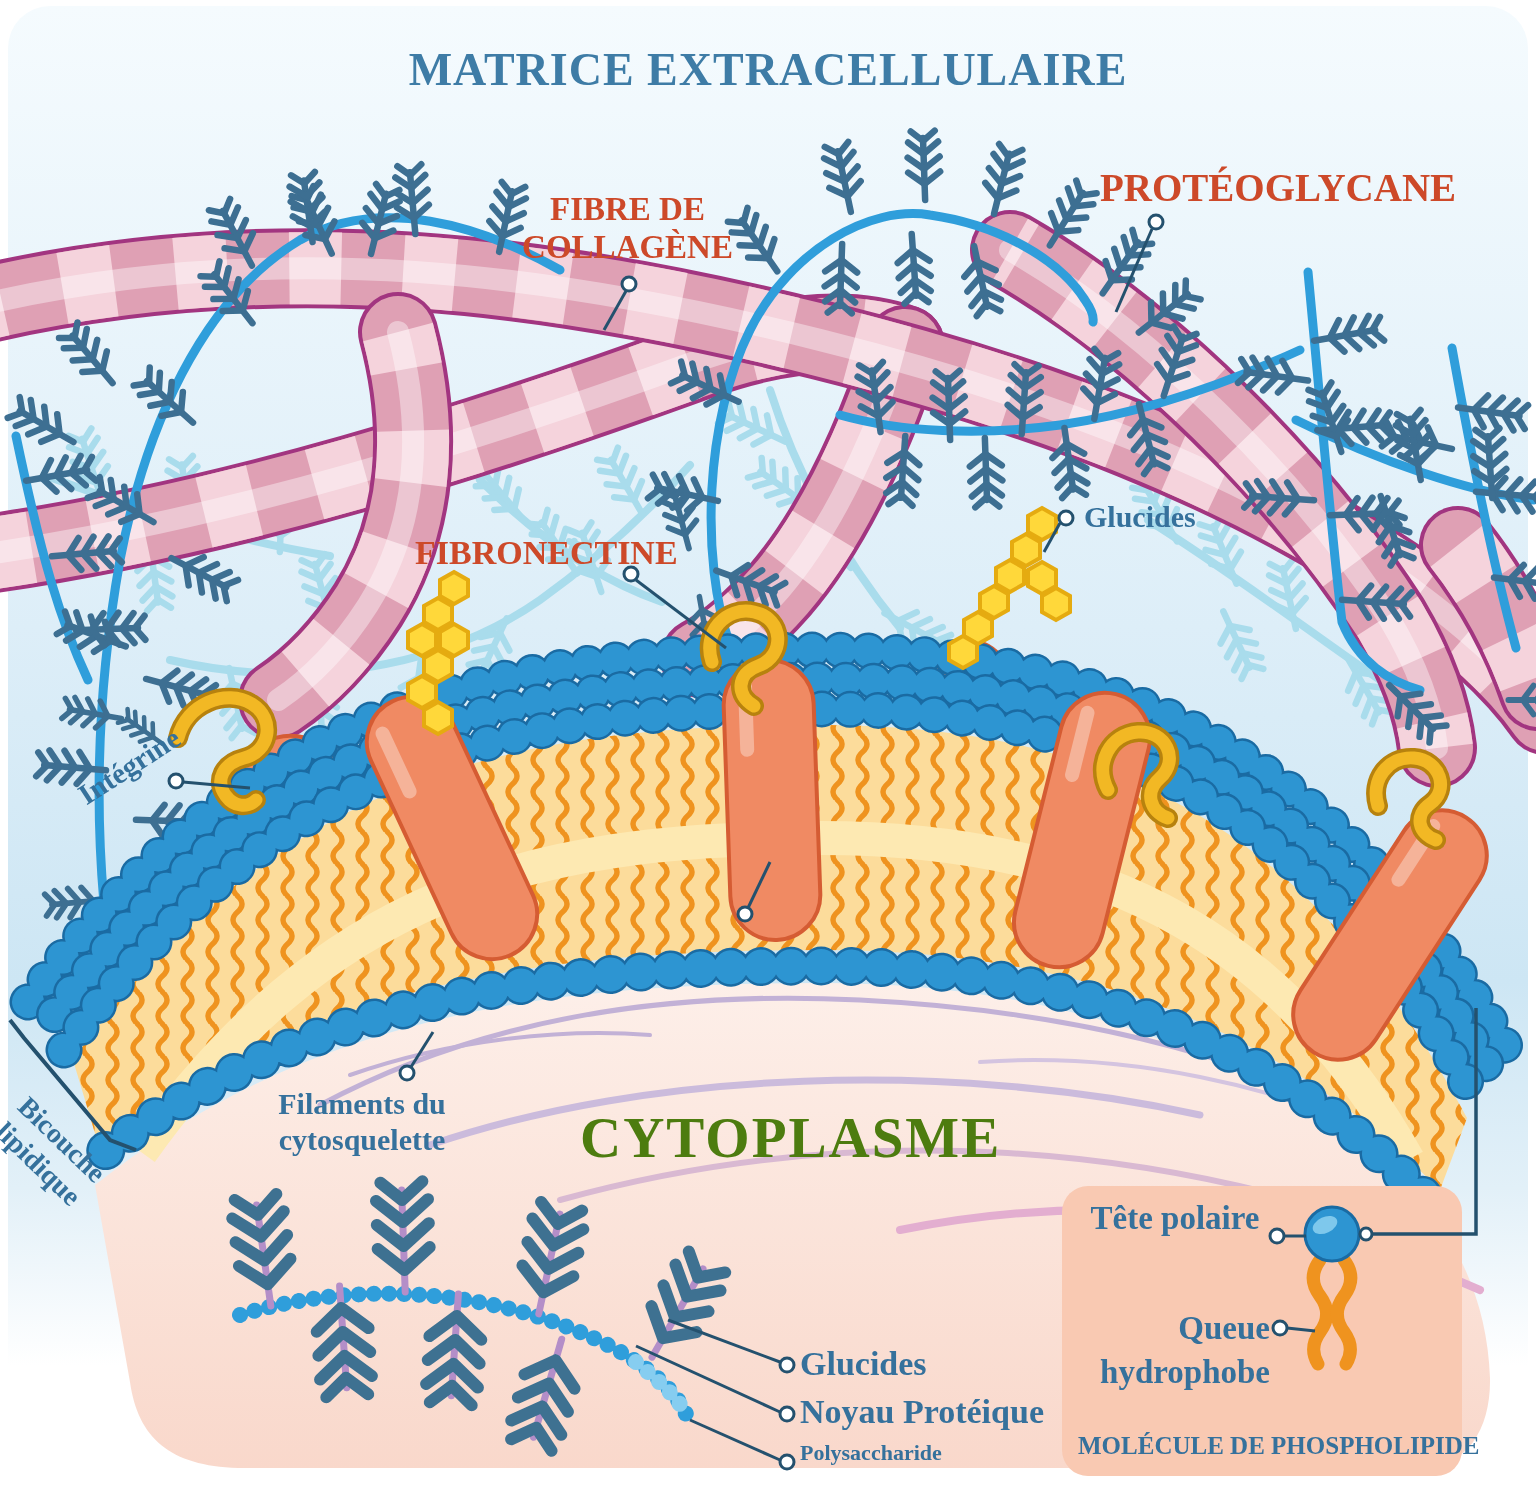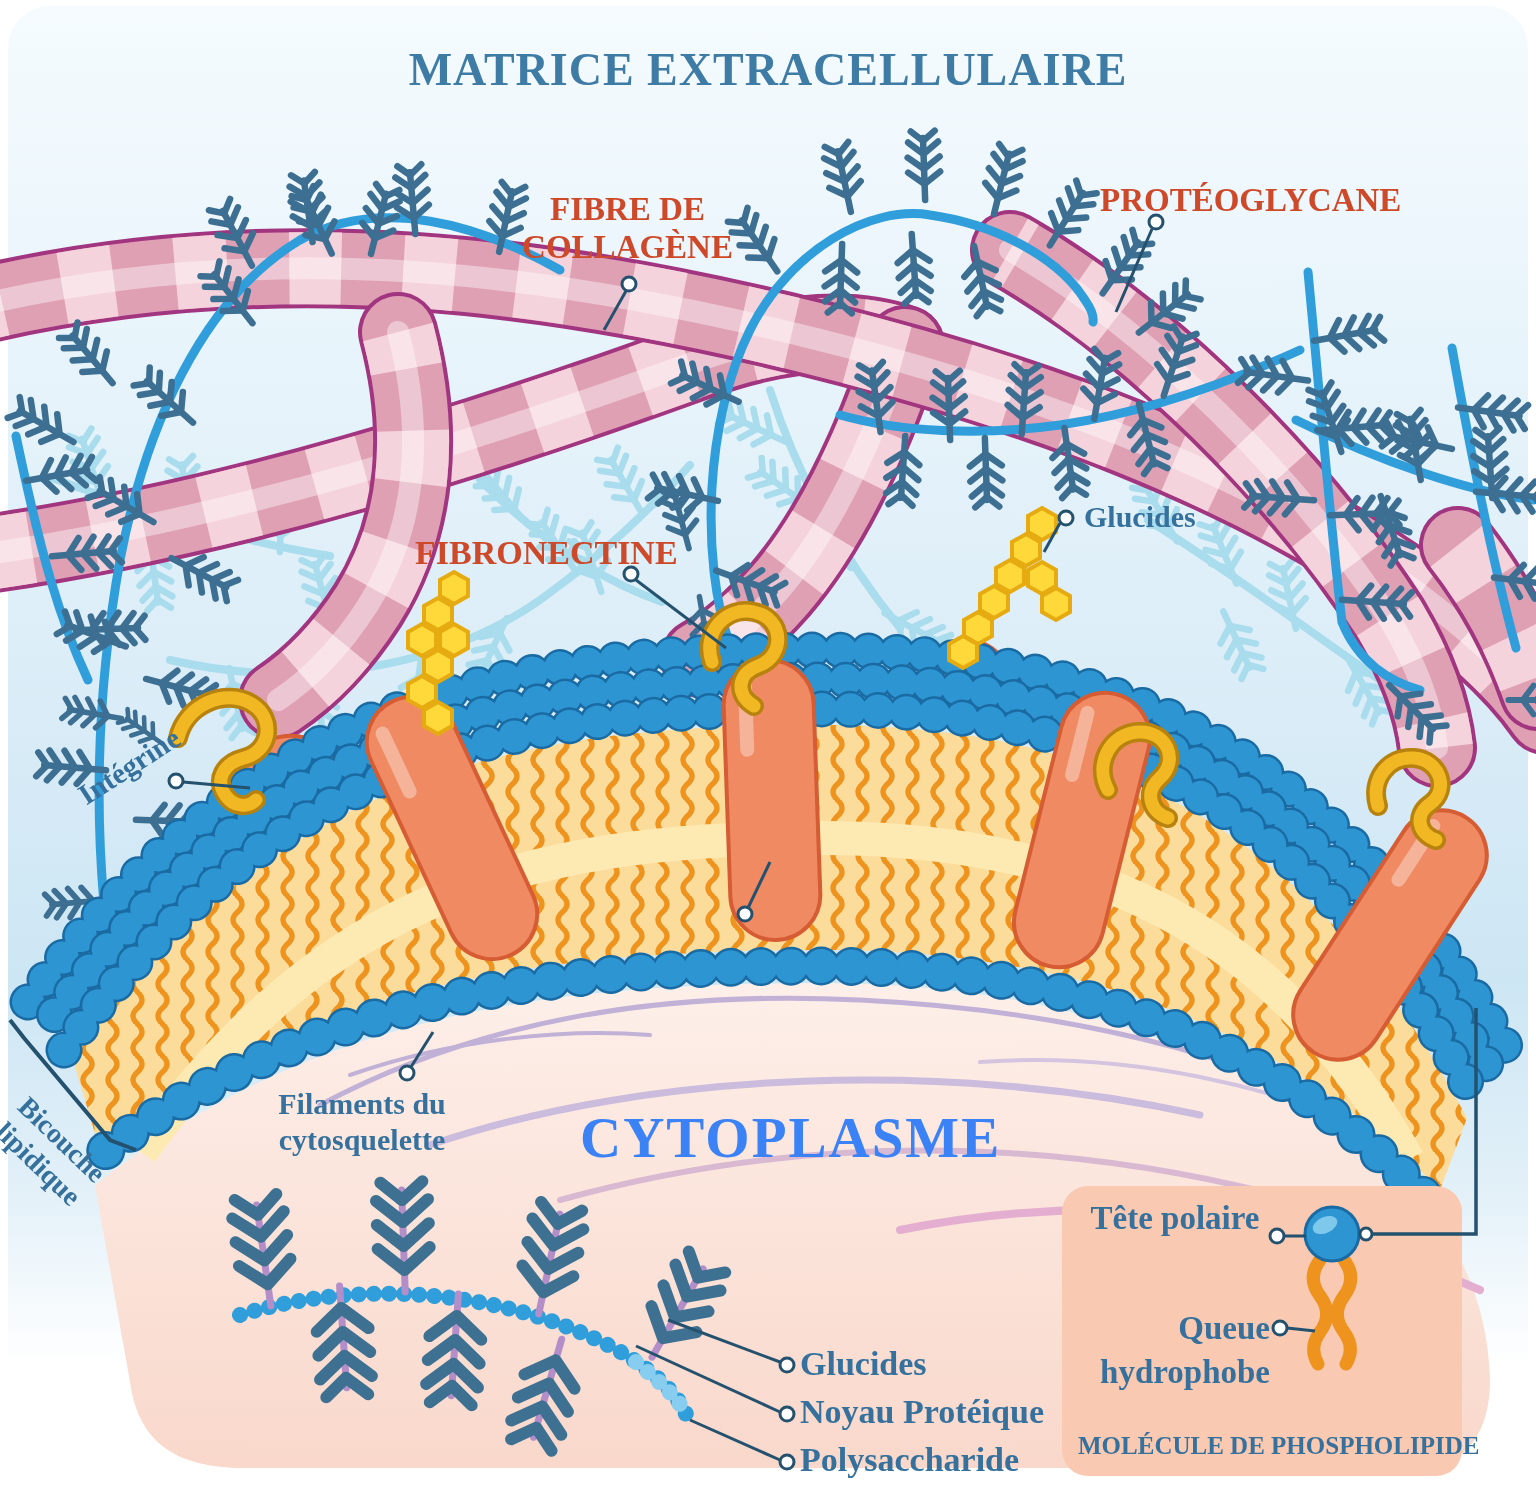--- a/index.html
+++ b/index.html
@@ -3,34 +3,34 @@
 <meta charset="utf-8">
 <style>
   html,body{margin:0;padding:0;background:#fff;}
   .stage{position:relative;width:1536px;height:1493px;background:#fff;overflow:hidden;
          font-family:Liberation Serif, serif;}
   .stage svg{position:absolute;left:0;top:0;}
   .label{position:absolute;font-weight:bold;color:#35719c;line-height:1.12;}
   .lbl-title{left:0;right:0;top:44px;text-align:center;font-size:46px;color:#3e7ca6;letter-spacing:1px;}
   .lbl-red{color:#cd4929;}
   .lbl-collagen{left:500px;top:190px;width:255px;text-align:center;font-size:33px;line-height:38px;}
-  .lbl-proteo{left:1100px;top:182px;font-size:33px;white-space:nowrap;}
+  .lbl-proteo{left:1100px;top:166px;font-size:39px;white-space:nowrap;}
   .lbl-fibro{left:415px;top:534px;font-size:34px;white-space:nowrap;}
   .lbl-glucides-top{left:1084px;top:500px;font-size:30px;white-space:nowrap;}
   .lbl-integrine{left:72px;top:750px;font-size:29px;transform:rotate(-33deg);white-space:nowrap;}
   .lbl-bicouche{left:16px;top:1072px;width:160px;text-align:center;font-size:28px;line-height:34px;
                 transform:rotate(44deg);transform-origin:top left;}
   .lbl-filaments{left:252px;top:1086px;width:220px;text-align:center;font-size:30px;line-height:36px;}
-  .lbl-cyto{left:580px;top:1106px;font-size:57px;letter-spacing:2px;color:#3b82f6;white-space:nowrap;}
+  .lbl-cyto{left:580px;top:1106px;font-size:57px;letter-spacing:2px;color:#4d7c0f;white-space:nowrap;}
   .lbl-tete{left:1080px;top:1200px;width:190px;text-align:center;font-size:33px;white-space:nowrap;}
   .lbl-queue{left:1095px;top:1306px;width:175px;text-align:right;font-size:33px;line-height:44px;}
   .lbl-molecule{left:1078px;top:1432px;width:368px;text-align:left;font-size:25px;white-space:nowrap;}
   .lbl-glu2{left:800px;top:1345px;font-size:34px;white-space:nowrap;}
   .lbl-noyau{left:800px;top:1393px;font-size:34px;white-space:nowrap;}
-  .lbl-poly{left:800px;top:1441px;font-size:34px;white-space:nowrap;}
+  .lbl-poly{left:800px;top:1441px;font-size:22px;white-space:nowrap;}
 </style>
 </head>
 <body>
 
 <div class="stage">
 <svg width="1536" height="1493" viewBox="0 0 1536 1493">
 <defs>
   <linearGradient id="bgGrad" x1="0" y1="0" x2="0" y2="1">
     <stop offset="0" stop-color="#f5fbfe"></stop>
           <stop offset="0.42" stop-color="#ddeef8"></stop>

